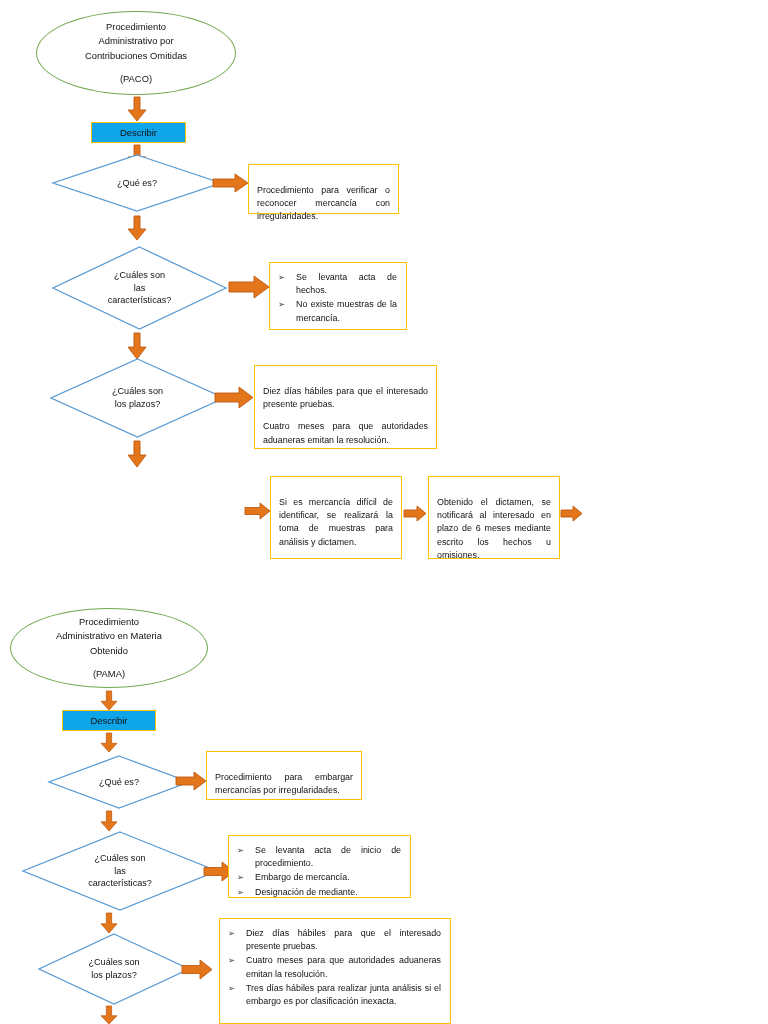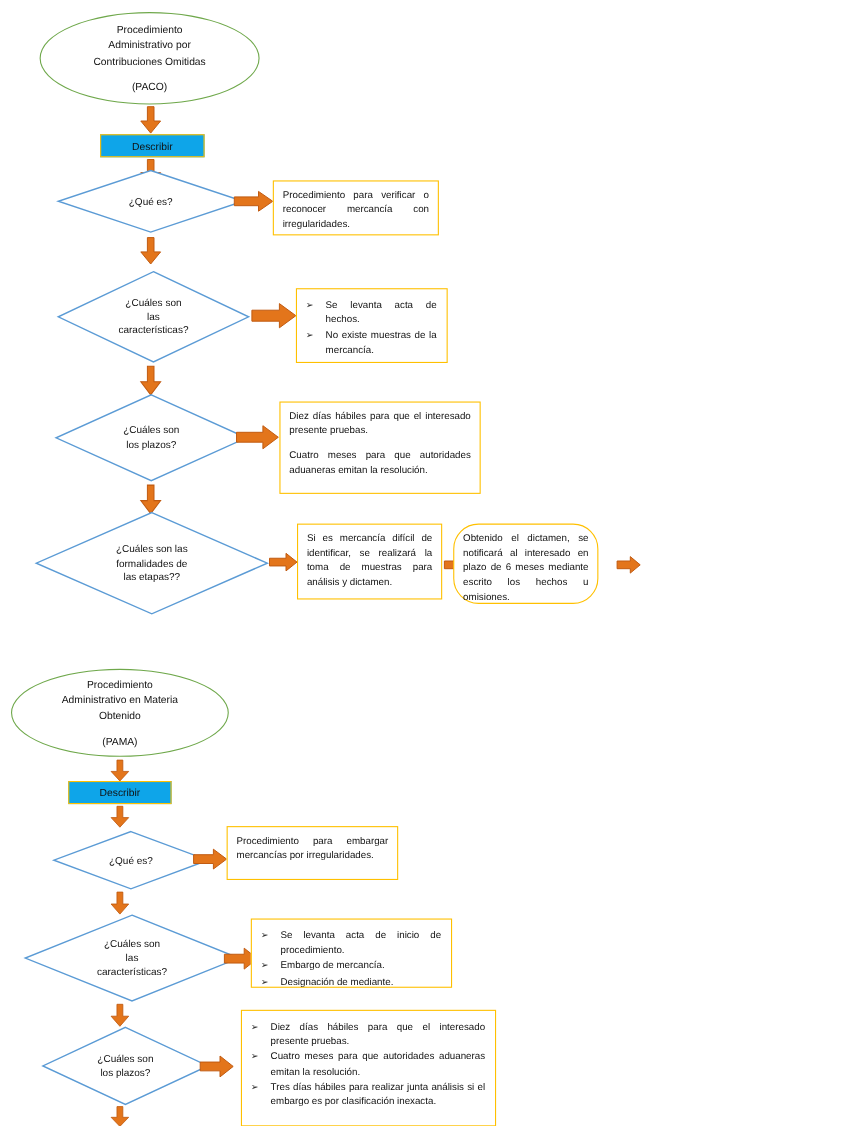--- a/index.html
+++ b/index.html
@@ -80,21 +80,21 @@
     box-sizing: border-box;
     pointer-events: none;
   }
 
   
   .txtbox {
     position: absolute;
     border: 1.4px solid #FFC000;
     background: #ffffff;
     box-sizing: border-box;
-    padding: 6px 8px 6px 8px;
+    padding: 19px 8px 6px 8px;
     font-size: 8.9px;
     line-height: 1.48;
     color: #111111;
     text-align: justify;
     text-justify: inter-word;
   }
   .txtbox p {
     margin: 0 0 9px 0;
   }
   .txtbox p:last-child { margin-bottom: 0; }
@@ -246,50 +246,38 @@
     <p>Diez días hábiles para que el interesado presente pruebas.</p>
     <p>Cuatro meses para que autoridades aduaneras emitan la resolución.</p>
   </div>
 
   <div class="arrow" style="left:128px; top:441px; width:18px; height:26px;">
     <svg viewBox="0 0 18 24" preserveAspectRatio="none">
       <polygon points="6,0 12,0 12,13 18,13 9,24 0,13 6,13" fill="#E3751B" stroke="#C05A10" stroke-width="0.9"></polygon>
     </svg>
   </div>
 
-  <div class="diamond" style="left:32px; top:465px; width:212px; height:94px;">
-    <svg viewBox="0 0 212 94" preserveAspectRatio="none">
-      <polygon points="106,1 211,47 106,93 1,47" fill="#ffffff" stroke="#5B9BD5" stroke-width="1.3"></polygon>
-    </svg>
-    <div class="dlabel">
-      <div>
-        <div>¿Cuáles son las</div>
-        <div>formalidades de</div>
-        <div>las etapas??</div>
-      </div>
-    </div>
-  </div>
 
   <div class="arrow" style="left:245px; top:503px; width:25px; height:16px;">
     <svg viewBox="0 0 25 16" preserveAspectRatio="none">
       <polygon points="0,4.5 15,4.5 15,0 25,8 15,16 15,11.5 0,11.5" fill="#E3751B" stroke="#C05A10" stroke-width="0.9"></polygon>
     </svg>
   </div>
 
-  <div class="txtbox" style="left:270px; top:476px; width:132px; height:69px;">
+  <div class="txtbox" style="left:270px; top:476px; width:132px; height:83px;">
     <p>Si es mercancía difícil de identificar, se realizará la toma de muestras para análisis y dictamen.</p>
   </div>
 
   <div class="arrow" style="left:404px; top:506px; width:22px; height:15px;">
     <svg viewBox="0 0 22 15" preserveAspectRatio="none">
       <polygon points="0,4 13,4 13,0 22,7.5 13,15 13,11 0,11" fill="#E3751B" stroke="#C05A10" stroke-width="0.9"></polygon>
     </svg>
   </div>
 
-  <div class="txtbox" style="left:412px; top:476px; width:132px; height:73px;border-radius:23px;">
+  <div class="txtbox" style="left:428px; top:476px; width:132px; height:83px;">
     <p>Obtenido el dictamen, se notificará al interesado en plazo de 6 meses mediante escrito los hechos u omisiones.</p>
   </div>
 
   <div class="arrow" style="left:561px; top:506px; width:21px; height:15px;">
     <svg viewBox="0 0 21 15" preserveAspectRatio="none">
       <polygon points="0,4 12,4 12,0 21,7.5 12,15 12,11 0,11" fill="#E3751B" stroke="#C05A10" stroke-width="0.9"></polygon>
     </svg>
   </div>
 
 

